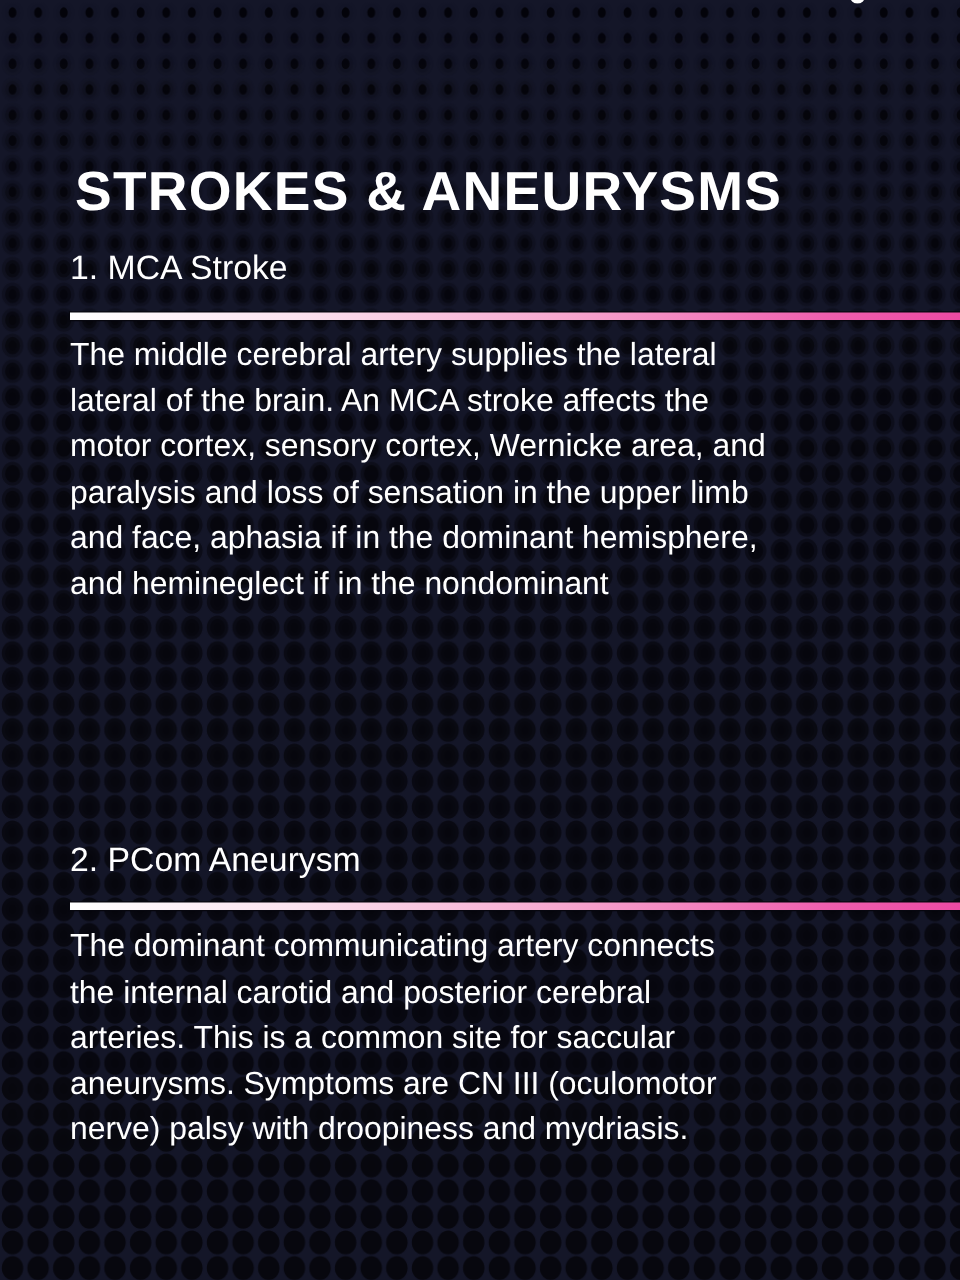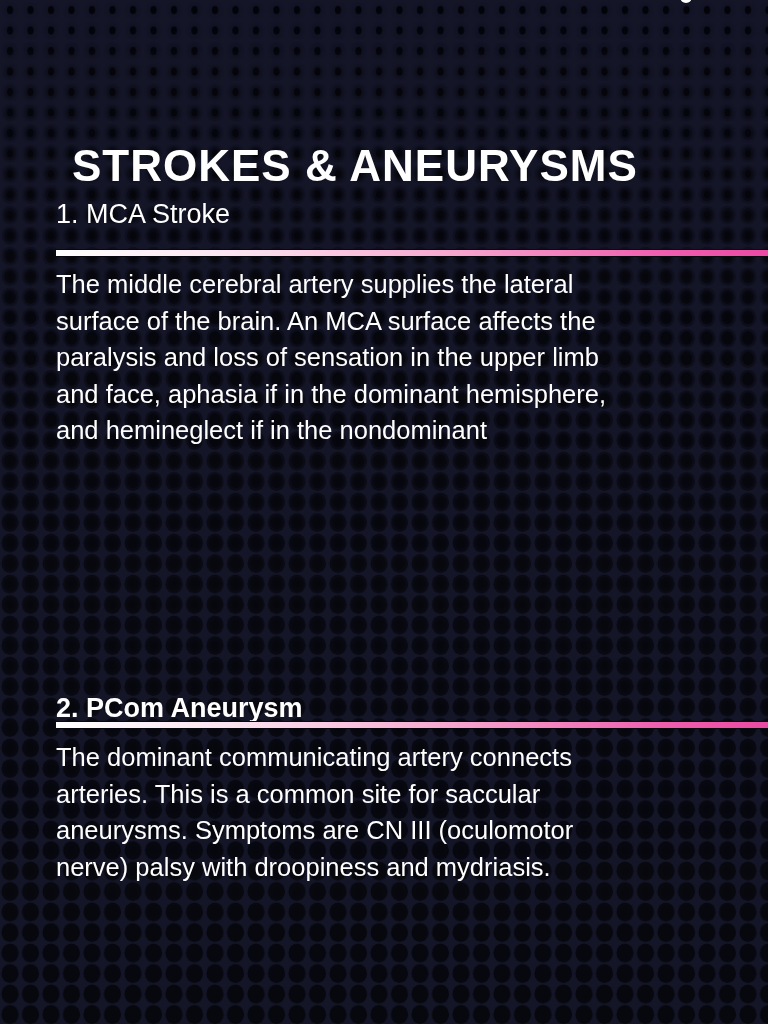--- a/index.html
+++ b/index.html
@@ -108,37 +108,39 @@
   </defs>
   <rect width="768" height="1024" fill="#141628"></rect>
   <rect width="768" height="1024" fill="url(#dotsA)"></rect>
   <rect width="768" height="1024" fill="url(#dotsB)" mask="url(#maskB)"></rect>
   <rect width="768" height="1024" fill="url(#dotsC)" mask="url(#maskC)"></rect>
 </svg>
 
 <div class="cut-glyph"></div>
 
 <main class="content">
-  <h1 class="page-title" style="margin:16px;">STROKES &amp; ANEURYSMS</h1>
+  <h1 class="page-title" style="margin:4px;">STROKES &amp; ANEURYSMS</h1>
 
   <section>
     <h2 class="section-heading" style="margin:0; top:192px;">1. MCA Stroke</h2>
     <div class="divider" style="top:250px;"></div>
     <p class="section-body" style="top:266px;">
       <span class="line">The middle cerebral artery supplies the lateral</span>
-      <span class="line">surface of the brain. An MCA surface affects the</span>
+      <span class="line">lateral of the brain. An MCA stroke affects the</span>
+      <span class="line">motor cortex, sensory cortex, Wernicke area, and</span>
       <span class="line">paralysis and loss of sensation in the upper limb</span>
       <span class="line">and face, aphasia if in the dominant hemisphere,</span>
       <span class="line">and hemineglect if in the nondominant</span>
     </p>
   </section>
 
   <section>
-    <h2 class="section-heading" style="margin:0; top:686px;font-weight:bold;">2. PCom Aneurysm</h2>
+    <h2 class="section-heading" style="margin:0; top:666px;">2. PCom Aneurysm</h2>
     <div class="divider" style="top:722px;"></div>
     <p class="section-body" style="top:739px;">
       <span class="line">The dominant communicating artery connects</span>
+      <span class="line">the internal carotid and posterior cerebral</span>
       <span class="line">arteries. This is a common site for saccular</span>
       <span class="line">aneurysms. Symptoms are CN III (oculomotor</span>
       <span class="line">nerve) palsy with droopiness and mydriasis.</span>
     </p>
   </section>
 </main>
 
 </body></html>

